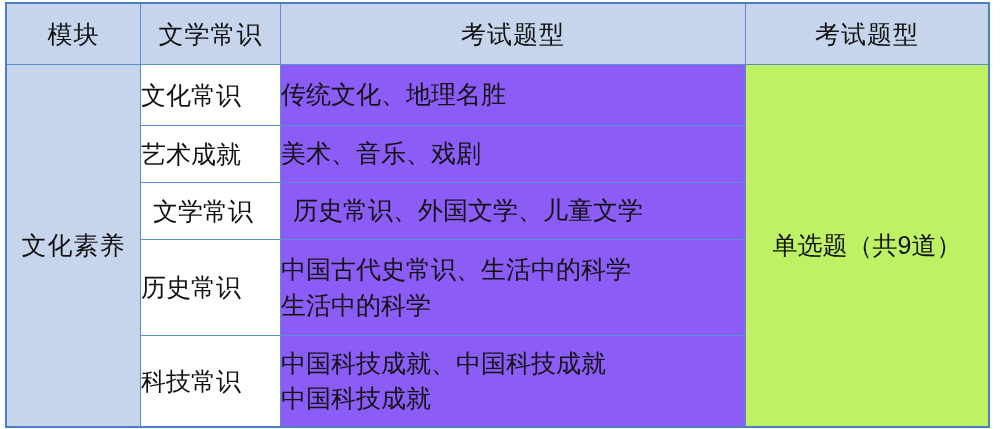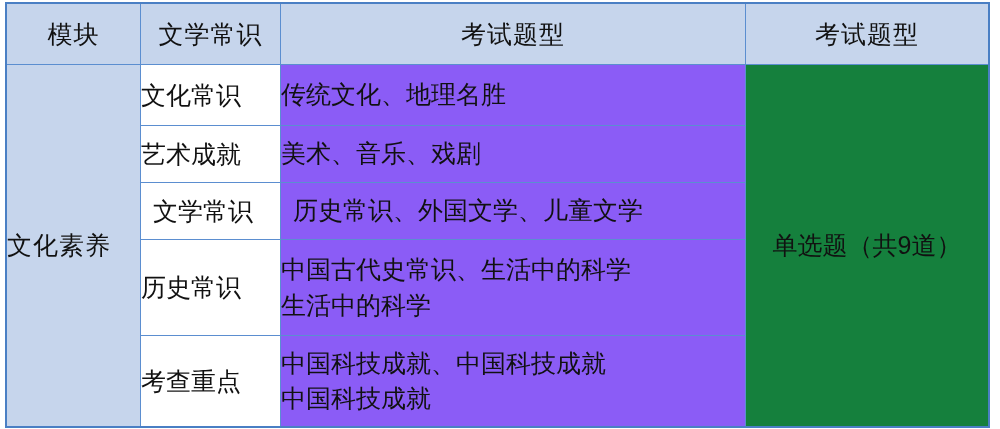--- a/index.html
+++ b/index.html
@@ -57,41 +57,41 @@
     background: #c6d5ec;
     height: 60px;
     text-align: center;
     font-size: 25px;
     letter-spacing: 1px;
   }
 
   
   td.module {
     background: #c6d5ec;
-    text-align: left;
+    text-align: center;
     font-size: 25px;
     letter-spacing: 1px;
   }
   td.content {
     background: #ffffff;
     text-align: left;
     font-size: 25px;
     padding-left: 8px;
     letter-spacing: 0px;
     white-space: nowrap;
   }
   td.focus {
     background: #8b5cf6;
     text-align: left;
     font-size: 25px;
     padding-left: 8px;
     line-height: 1.42;
   }
   td.qtype {
-    background: #15803d;
+    background: #bef264;
     text-align: center;
     font-size: 25px;
     letter-spacing: 0px;
   }
 
   .focus-line { display: block; white-space: nowrap; }
 
   
   tr.r1 td { height: 60px; margin-top: 11px; }
   tr.r2 td { height: 56px; }
@@ -145,21 +145,21 @@
 
       <tr class="r4">
         <td class="content">历史常识</td>
         <td class="focus">
           <span class="focus-line">中国古代史常识、生活中的科学</span>
           <span class="focus-line">生活中的科学</span>
         </td>
       </tr>
 
       <tr class="r5">
-        <td class="content">考查重点</td>
+        <td class="content">科技常识</td>
         <td class="focus">
           <span class="focus-line">中国科技成就、中国科技成就</span>
           <span class="focus-line">中国科技成就</span>
         </td>
       </tr>
     </tbody>
   </table>
 
 </div>
 

